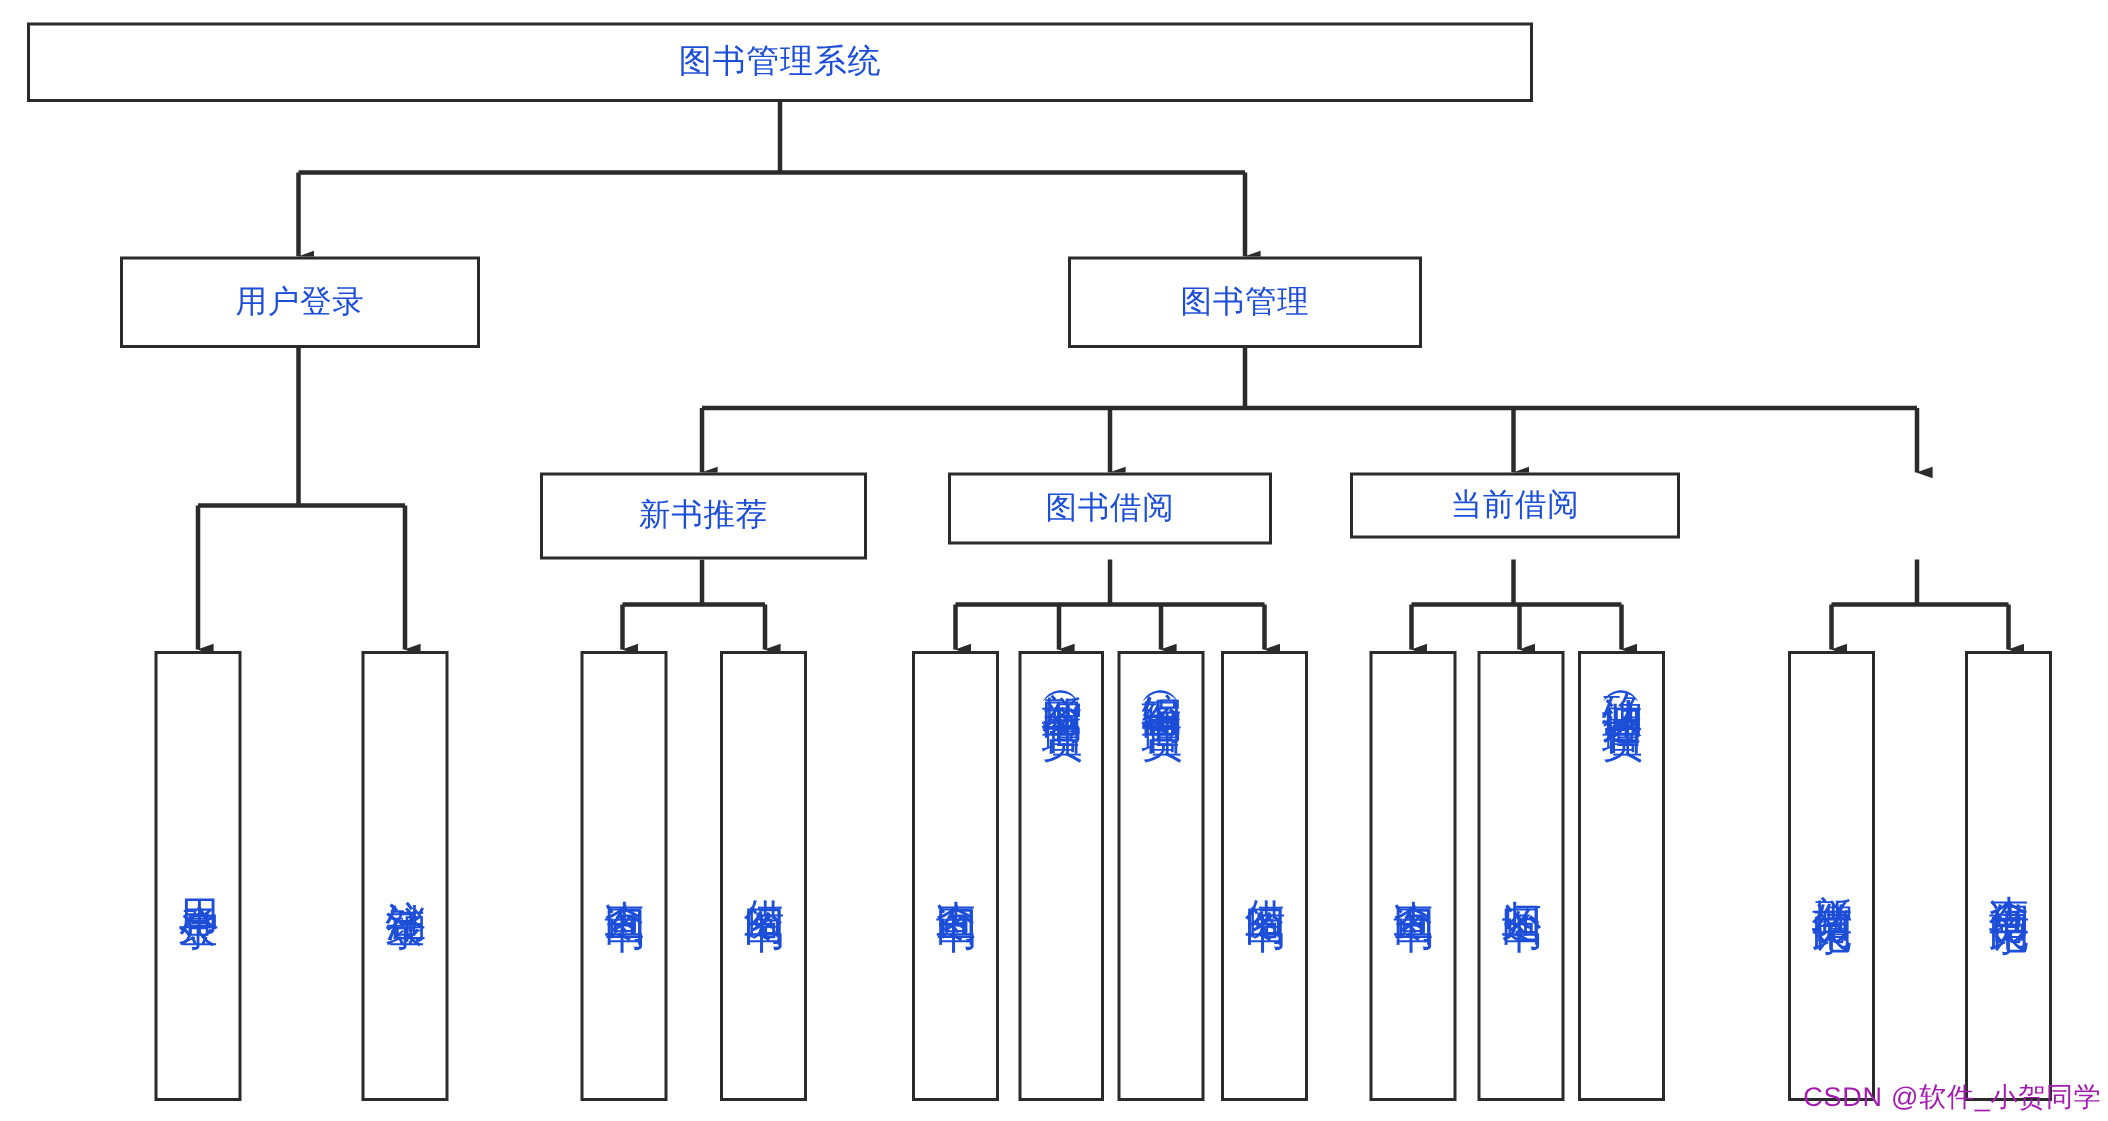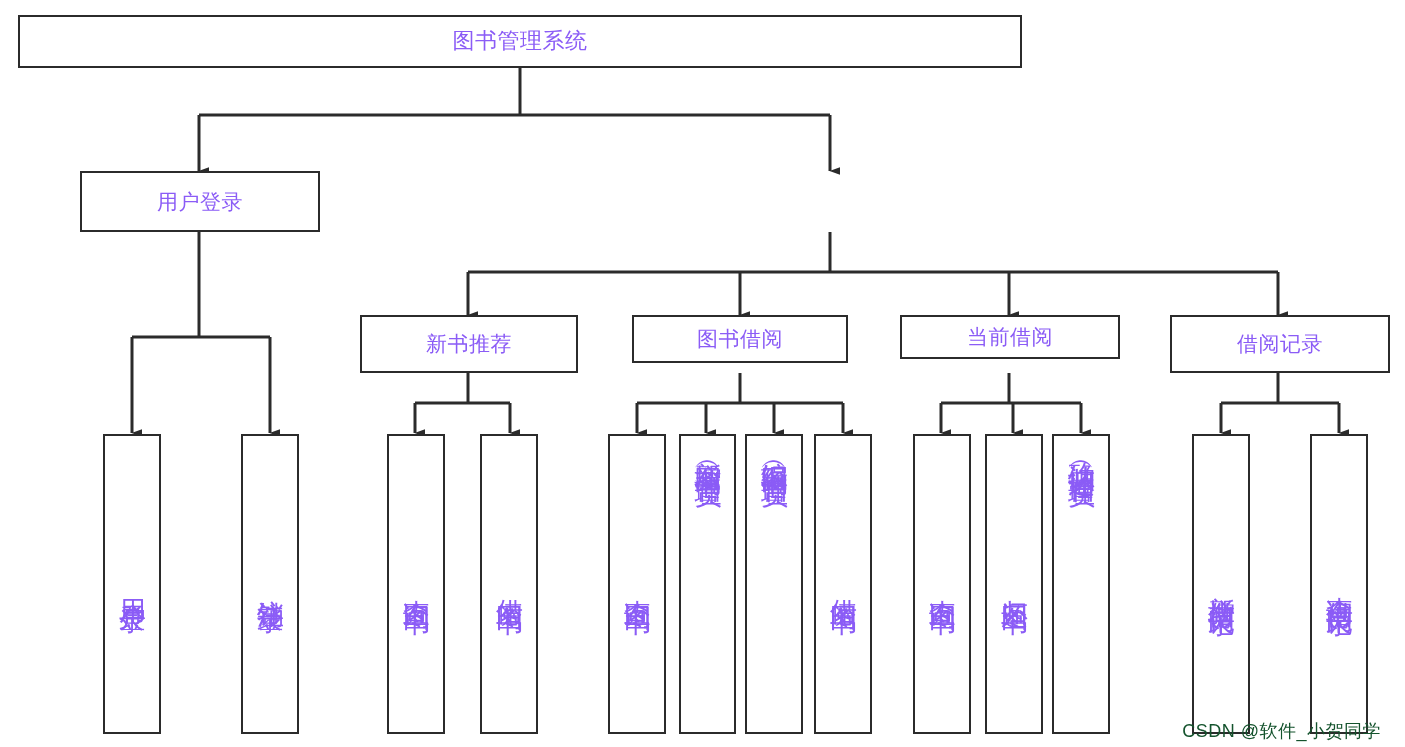--- a/index.html
+++ b/index.html
@@ -31,21 +31,21 @@
     color: #3b3b3b;
     display: flex;
     align-items: center;
     justify-content: center;
     z-index: 2;
   }
   .node .lbl {
     display: block;
     text-align: center;
     line-height: 1.12;
-    color: #8b5cf6;
+    color: #1d4ed8;
   }
   
   .node.horiz .lbl {
     font-size: 21px;
     letter-spacing: 0.5px;
     white-space: nowrap;
   }
   .node.root .lbl { font-size: 22px; }
   
   .node.vert {
@@ -59,24 +59,24 @@
     font-size: 27px;
     line-height: 1.0;
     letter-spacing: 3px;
     white-space: nowrap;
   }
   .node.vert.overflow {
     align-items: flex-start;
   }
   .watermark {
     position: absolute;
-    right: 24px;
+    right: 4px;
     bottom: 4px;
     font-size: 18px;
-    color: #14532d;
+    color: #a21caf;
     z-index: 5;
     white-space: nowrap;
     letter-spacing: 0.5px;
   }
 </style>
 </head>
 <body>
 
 <div id="canvas">
 
@@ -130,33 +130,33 @@
     </g>
   </svg>
 
   <div class="node horiz root" style="left:18px; top:15px; width:1004px; height:53px;">
     <span class="lbl">图书管理系统</span>
   </div>
 
   <div class="node horiz" style="left:80px; top:171px; width:240px; height:61px;">
     <span class="lbl">用户登录</span>
   </div>
+  <div class="node horiz" style="left:712px; top:171px; width:236px; height:61px;">
+    <span class="lbl">图书管理</span>
+  </div>
 
   <div class="node horiz" style="left:360px; top:315px; width:218px; height:58px;">
     <span class="lbl">新书推荐</span>
   </div>
   <div class="node horiz" style="left:632px; top:315px; width:216px; height:48px;">
     <span class="lbl">图书借阅</span>
   </div>
   <div class="node horiz" style="left:900px; top:315px; width:220px; height:44px;">
     <span class="lbl">当前借阅</span>
   </div>
-  <div class="node horiz" style="left:1170px; top:315px; width:220px; height:58px;">
-    <span class="lbl">借阅记录</span>
-  </div>
 
   <div class="node vert" style="left:103px; top:434px; width:58px; height:300px;">
     <span class="lbl">用户登录</span>
   </div>
   <div class="node vert" style="left:241px; top:434px; width:58px; height:300px;">
     <span class="lbl">注销登录</span>
   </div>
 
   <div class="node vert" style="left:387px; top:434px; width:58px; height:300px;">
     <span class="lbl">查询图书</span>

